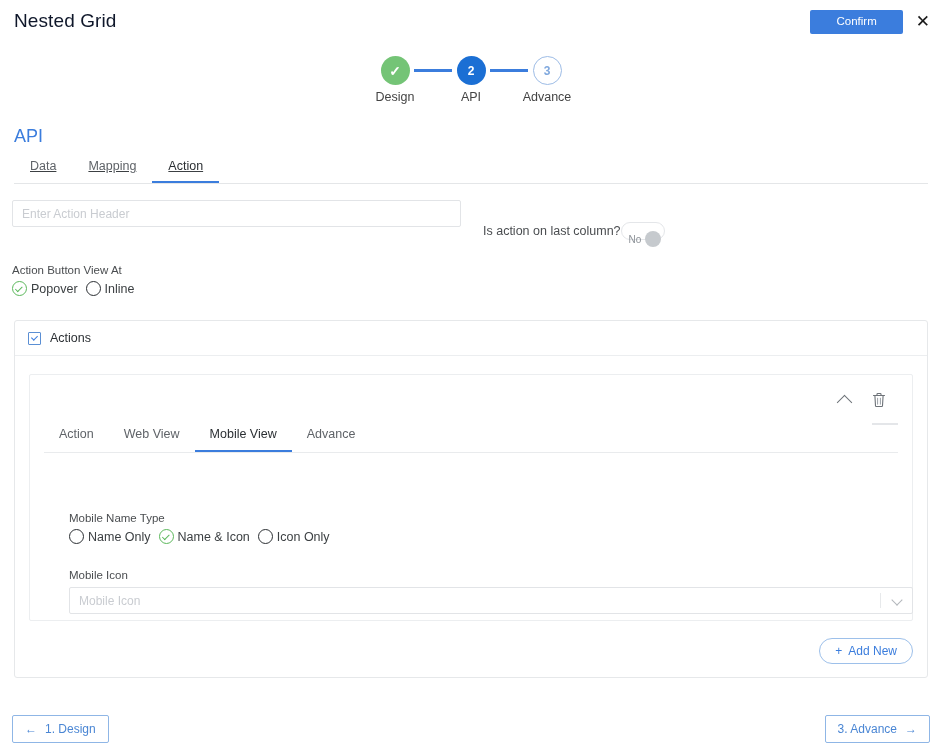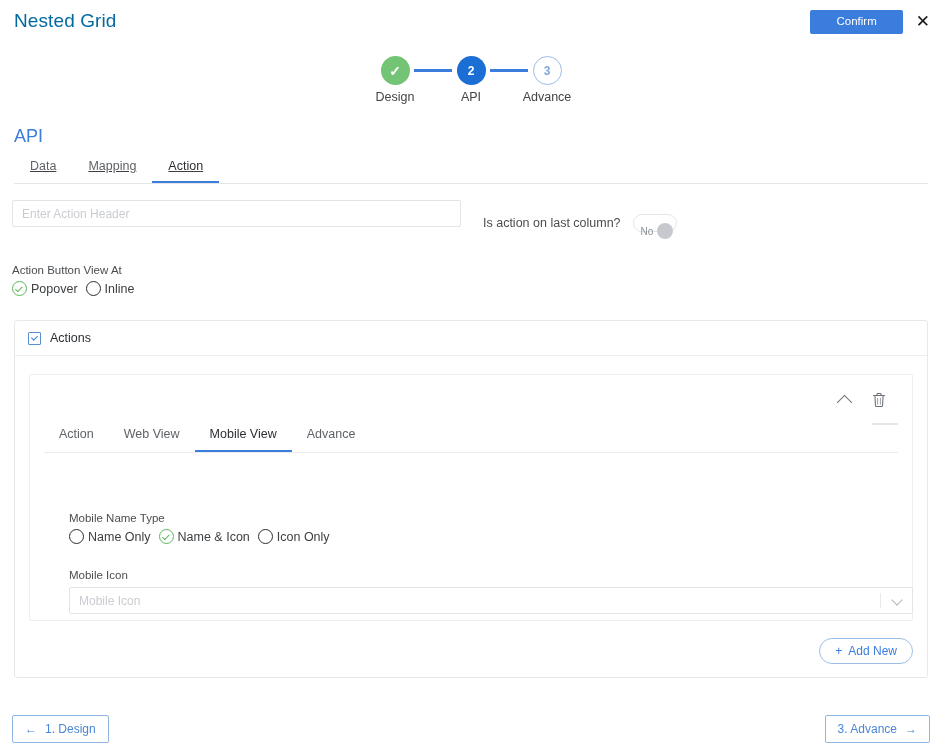--- a/index.html
+++ b/index.html
@@ -9,21 +9,21 @@
     background: #ffffff;
     font-family: "Liberation Sans", sans-serif;
     color: #3c4043;
     overflow: hidden;
   }
   .page { position: relative; width: 942px; height: 755px; }
 
   
   .modal-title {
     position: absolute; left: 14px; top: 10px;
-    font-size: 19px; color: #0369a1; letter-spacing: .1px;
+    font-size: 19px; color: #0f172a; letter-spacing: .1px;
   }
   .header-actions {
     position: absolute; right: 12px; top: 10px;
     display: flex; align-items: center; gap: 13px;
   }
   .btn-confirm {
     background: #3b7ddd; color: #ffffff;
     border: none; border-radius: 2px;
     font-size: 11.5px; font-family: "Liberation Sans", sans-serif;
     padding: 5px 26px; cursor: pointer; line-height: 1.2;
@@ -84,22 +84,22 @@
     background: #ffffff; padding: 0 9px;
     font-size: 12px; color: #3c4043;
     font-family: "Liberation Sans", sans-serif;
   }
   .text-input::placeholder { color: #c9ccd1; }
 
   .action-header-block { position: absolute; left: 12px; top: 200px; width: 449px; }
   .action-header-block .field-label { display: block; margin-bottom: 6px; }
 
   .toggle-row {
-    position: absolute; left: 483px; top: 214px;
-    display: flex; align-items: center; gap: 12px;
+    position: absolute; left: 483px; top: 222px;
+    display: flex; align-items: center; 
   }
   .toggle-label { font-size: 12.5px; color: #4a4d50; }
   .toggle {
     width: 44px; height: 16px; border-radius: 11px;
     background: #ffffff; border: 1px solid #e4e6e9;
     display: flex; align-items: center; justify-content: space-between;
     padding: 16px 3px 0 7px; cursor: pointer;
   }
   .toggle-text { font-size: 10px; color: #8b9096; }
   .toggle-knob { width: 16px; height: 16px; border-radius: 50%; background: #c6cace; }

